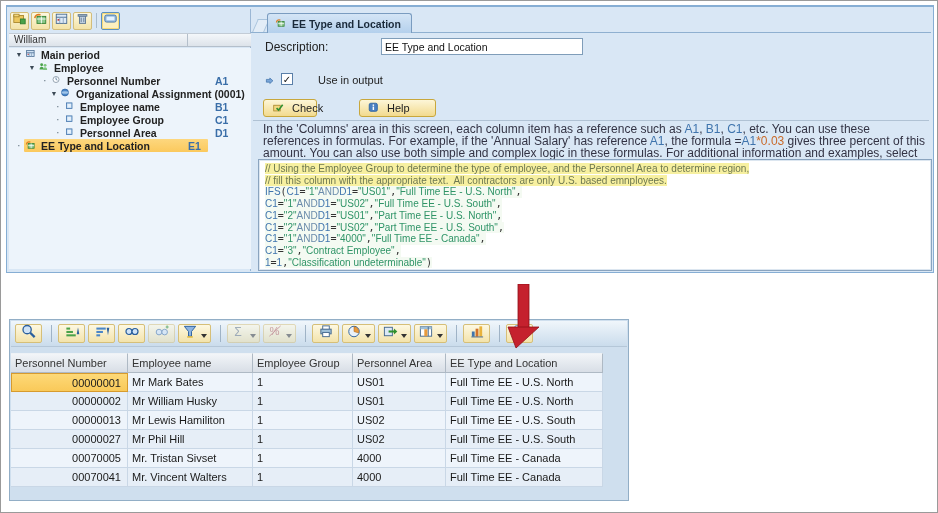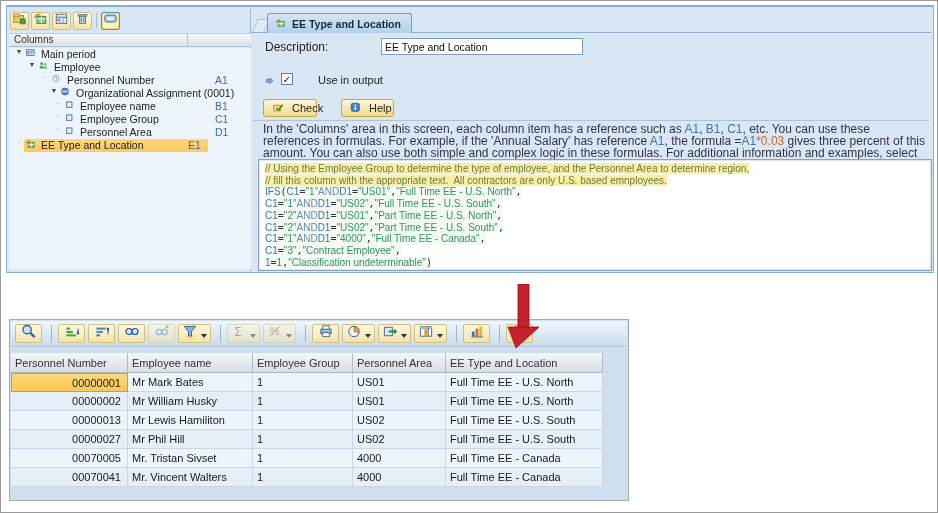--- a/index.html
+++ b/index.html
@@ -9,21 +9,21 @@
   
   .win-top{position:absolute;left:5px;top:4px;width:928px;height:268px;background:#d9e7f5;border:1px solid #86aed4;border-top:2px solid #86aed4;}
   .left-pane{position:absolute;left:2px;top:2px;width:242px;height:262px;border-right:1px solid #9ab6d4;}
   .mini-toolbar{position:absolute;left:1px;top:1px;height:21px;display:flex;align-items:center;}
   .mini-btn{width:19px;height:18px;margin-right:2px;background:linear-gradient(#fdf8e0,#f3e3a8);border:1px solid #d3bd7a;border-radius:2px;display:flex;align-items:center;justify-content:center;cursor:pointer;}
   .mini-btn.active{border:1px solid #5a8fc0;box-shadow:inset 0 0 0 1px #f5d978;background:#fbf0c0;}
   .msep{width:1px;height:15px;background:#a9bccd;margin:0 4px 0 2px;}
   .col-header{position:absolute;left:0;top:24px;width:242px;height:14px;background:linear-gradient(#f4f7fa,#dde3ea);border-top:1px solid #c3ccd6;border-bottom:1px solid #b4bfcb;font-size:10px;color:#333;line-height:12px;padding-left:5px;}
   .col-header-split{position:absolute;left:178px;top:0;width:1px;height:12px;background:#b4bfcb;}
   .tree{position:absolute;left:0;top:39px;width:242px;height:221px;background:#edf4fb;overflow:hidden;}
-  .trow{position:relative;height:13px;display:flex;align-items:flex-start;font-size:10.5px;color:#222;white-space:nowrap;cursor:default;}
+  .trow{position:relative;height:13px;display:flex;align-items:center;font-size:10.5px;color:#222;white-space:nowrap;cursor:default;font-weight:bold;}
   .trow .hl{position:absolute;left:15px;top:0;width:184px;height:13px;background:linear-gradient(#fdd77e,#fbc95d);border-radius:1px;}
   .trow>*{position:relative;}
   .exp{width:10px;font-size:7px;color:#3c4a56;text-align:center;flex:none;}
   .dotleaf{width:10px;flex:none;text-align:center;color:#7d8b97;font-size:9px;line-height:6px;}
   .ticon{width:14px;height:12px;flex:none;display:inline-flex;align-items:center;justify-content:center;margin-right:3px;}
   .tlabel{flex:none;}
   .tref{position:absolute;left:206px;color:#3a6ea8;font-size:10.5px;}
   .trow.sel .tref{left:179px;}
 
   
@@ -33,21 +33,21 @@
   .tab{position:absolute;left:16px;top:2px;height:20px;padding:0 10px 0 6px;background:linear-gradient(#d4e5f6,#b4d0ec);border:1px solid #7a9cc0;border-bottom:none;border-radius:3px 3px 0 0;display:flex;align-items:center;font-size:10.5px;color:#1a2a3a;font-weight:bold;cursor:pointer;}
   .tab .ticon{margin-right:4px;}
   .desc-label{position:absolute;left:14px;top:33px;font-size:12px;color:#222;}
   .desc-input{position:absolute;left:130px;top:31px;width:202px;height:17px;border:1px solid #7f9db9;background:#fff;font-size:10.5px;padding:0 3px;color:#111;}
   .uio-arrow{position:absolute;left:13px;top:67px;}
   .uio-box{position:absolute;left:30px;top:66px;width:12px;height:12px;background:#fff;border:1px solid #5a7fa8;font-size:10px;line-height:11px;text-align:center;color:#111;cursor:pointer;}
   .uio-label{position:absolute;left:47px;top:67px;font-size:11px;color:#222;margin-left:20px;}
   .ybtn{position:absolute;top:92px;height:18px;background:linear-gradient(#fdf6d8,#f2da8e);border:1px solid #c8a73c;border-radius:3px;display:flex;align-items:center;padding:0 8px;font-size:11px;color:#222;cursor:pointer;}
   .ybtn .bicon{margin-right:6px;display:inline-flex;}
   .btn-check{left:12px;width:54px;}
-  .btn-help{left:90px;width:53px;}
+  .btn-help{left:108px;width:77px;}
   .hdivider{position:absolute;left:2px;right:4px;top:113px;height:1px;background:#b0c2d4;}
   .info-text{position:absolute;left:12px;top:116px;width:666px;font-size:12px;line-height:12px;color:#333344;}
   .seg-ref{color:#3f74ad;}
   .seg-num{color:#c96a2a;}
   .formula-box{position:absolute;left:7px;top:152px;width:674px;height:112px;background:#fff;border:1px solid #8aa4bf;box-shadow:inset 0 0 0 1px #dce6f0;padding:3px 0 0 6px;overflow:hidden;}
   .fl{font-family:"DejaVu Sans Mono","Liberation Mono",monospace;font-size:10px;line-height:11.7px;white-space:pre;color:#333;}
   .fl .cmt{background:#f7f0a0;color:#6e7850;}
   .fl.codebg{background:#f4faf2;display:table;}
   .tk-str{color:#2f9467;}
   .tk-kw{color:#6b8cab;}
@@ -119,21 +119,21 @@
           </div>
           <div class="msep"></div>
           <div class="mini-btn active">
             <span><svg width="15" height="14" viewBox="0 0 16 16">
                 <rect x="1.5" y="3.5" width="13" height="8" rx="2" fill="#9fc0e0" stroke="#3a6ea8"></rect>
                 <rect x="3.5" y="5.5" width="9" height="4" rx="1" fill="#e4f2ff"></rect>
               </svg></span>
           </div>
         </div>
       <div class="col-header">
-        <span>Columns</span>
+        <span>William</span>
         <div class="col-header-split"></div>
       </div>
       <div class="tree" id="tree">
           <div class="trow" style="padding-left: 5px;">
             <span class="exp">▼</span>
             <span class="ticon">
               <svg width="13" height="12" viewBox="0 0 16 16">
                 <rect x="1.5" y="2" width="10" height="8" fill="#cfe2f4" stroke="#44688f"></rect>
                 <line x1="1.5" y1="5" x2="11.5" y2="5" stroke="#44688f"></line>
                 <line x1="5" y1="5" x2="5" y2="10" stroke="#8aa4bf"></line>

